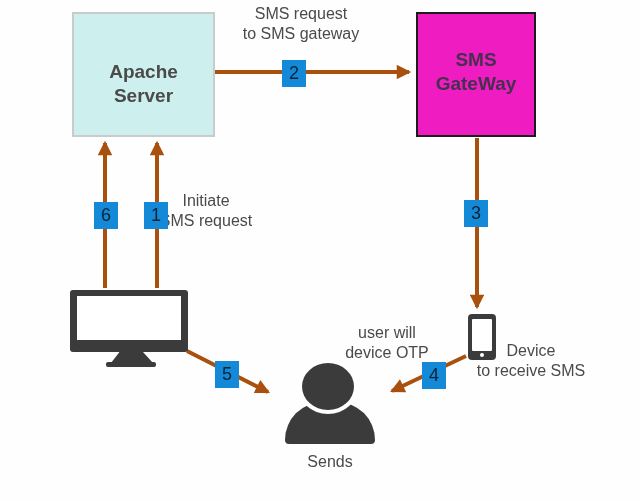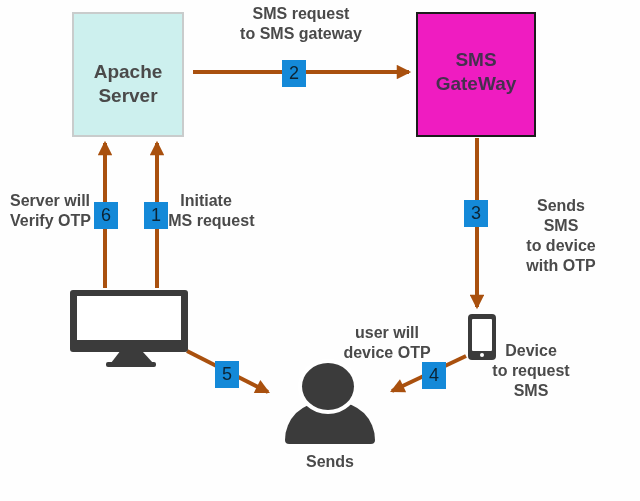--- a/index.html
+++ b/index.html
@@ -26,21 +26,21 @@
 
   .node {
     position: absolute;
     box-sizing: border-box;
     z-index: 2;
     text-align: center;
     white-space: pre-line;
   }
   .node-apache {
     left: 72px; top: 12px;
-    width: 112px; height: 125px;
+    width: 143px; height: 125px;
     background: var(--box1_fill, #cdf0ee);
     border: 2px solid var(--box1_border, #c9cccc);
     color: var(--text, #4a4a4a);
     font-size: 19px; line-height: 24px; font-weight: 600;
     padding-top: 46px;
   }
   .node-gateway {
     left: 416px; top: 12px;
     width: 120px; height: 125px;
     background: var(--box2_fill, #ef1cc1);
@@ -57,21 +57,21 @@
     color: var(--badge_text, #0d2433);
     z-index: 3;
     display: flex; align-items: center; justify-content: center;
     font-size: 18px; font-weight: 500;
   }
 
   .lbl {
     position: absolute;
     z-index: 2;
     color: var(--text, #4a4a4a);
-    font-size: 16px; line-height: 20px; font-weight: 700;
+    font-size: 16px; line-height: 20px; font-weight: 400;
     white-space: pre-line;
   }
   .lbl.center { transform: translateX(-50%); text-align: center; }
 
   .icon-part { position: absolute; z-index: 2; background: var(--icon, #3b3b3b); }
   .white-part { position: absolute; z-index: 2; background: #ffffff; }
 
   
   .monitor-bezel { left: 70px; top: 290px; width: 118px; height: 62px; border-radius: 3px; }
   .monitor-screen { left: 77px; top: 296px; width: 104px; height: 44px; }
@@ -130,24 +130,20 @@
   <div class="badge" style="left:282px; top:60px;">2</div>
   <div class="badge" style="left:464px; top:200px;">3</div>
   <div class="badge" style="left:422px; top:362px;">4</div>
   <div class="badge" style="left:215px; top:361px;">5</div>
   <div class="badge" style="left:94px; top:202px;">6</div>
 
   <div class="lbl center" style="left:301px; top:4px;">SMS request
 to SMS gateway</div>
   <div class="lbl center" style="left:206px; top:191px;">Initiate
 SMS request</div>
-  <div class="lbl" style="left:10px; top:191px;">Server will
-Verify OTP</div>
-  <div class="lbl center" style="left:561px; top:196px;">Sends SMS
-to device with OTP</div>
   <div class="lbl center" style="left:387px; top:323px;">user will
 device OTP</div>
 
   <div class="lbl center" style="left:531px; top:341px;">Device
-to request SMS</div>
+to receive SMS</div>
   <div class="lbl center" style="left:330px; top:452px;">Sends</div>
 
 </div>
 
 </body></html>

